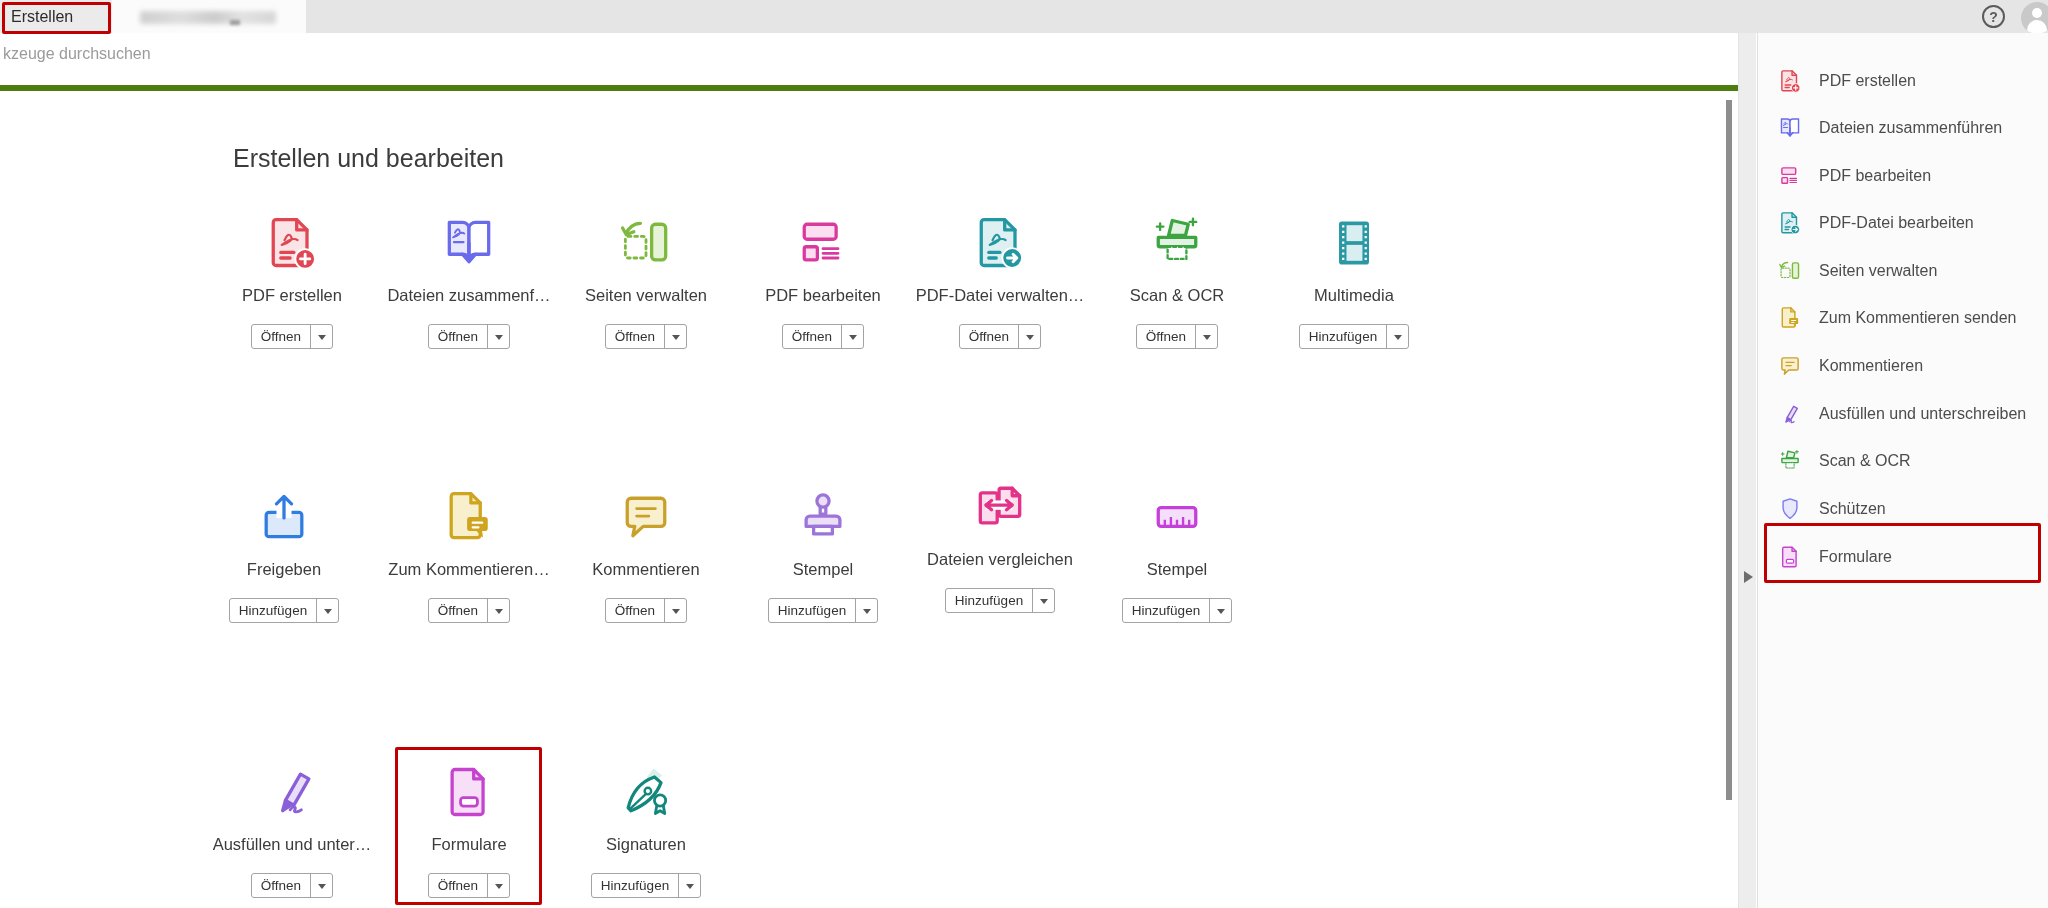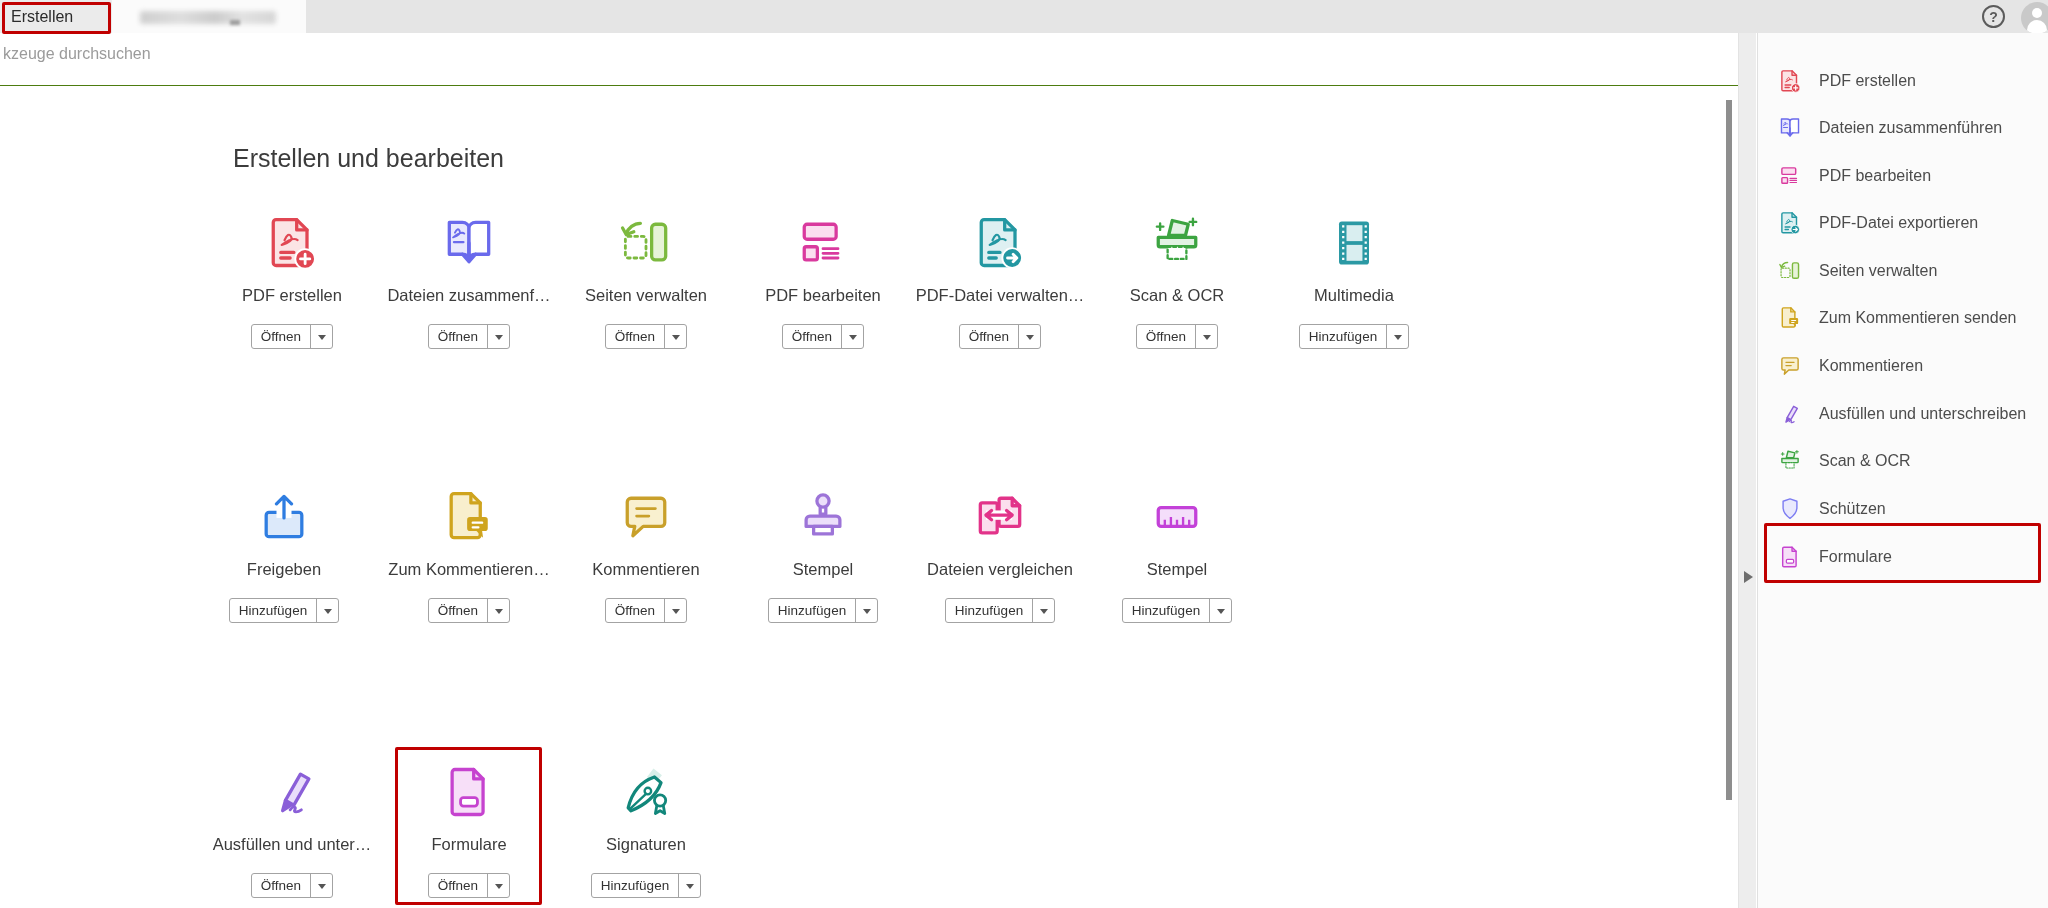--- a/index.html
+++ b/index.html
@@ -16,21 +16,21 @@
   .blur1{position:absolute;left:28px;top:11px;width:136px;height:13px;border-radius:3px;
          background:linear-gradient(90deg,#cfcfcf 0%,#dedede 30%,#cccccc 55%,#e2e2e2 75%,#d6d6d6 100%);
          filter:blur(2.5px)}
   .blur2{position:absolute;left:118px;top:20px;width:10px;height:5px;background:#9d9d9d;filter:blur(1.5px)}
   .help{position:absolute;left:1982px;top:5px;width:23px;height:23px;border:2px solid #5b5b5b;border-radius:50%;
         display:flex;align-items:center;justify-content:center;font-size:14px;font-weight:bold;color:#5b5b5b;box-sizing:border-box}
   .avatar{position:absolute;left:2021px;top:2px;width:32px;height:32px;border-radius:50%;background:#c9c9c9;overflow:hidden}
   .av-head{position:absolute;left:11px;top:6px;width:10px;height:10px;border-radius:50%;background:#fff}
   .av-body{position:absolute;left:6px;top:18px;width:20px;height:14px;border-radius:10px 10px 0 0;background:#fff}
   
-  .searchrow{position:absolute;left:0;top:33px;width:1756px;height:52px;background:#fff;border-bottom:1px solid #4d7c0f}
+  .searchrow{position:absolute;left:0;top:33px;width:1756px;height:52px;background:#fff;border-bottom:6px solid #4d7c0f}
   .searchtext{position:absolute;left:3px;top:12px;font-size:16px;color:#9b9b9b}
   
   #content{position:absolute;left:0;top:0;width:1722px;height:908px}
   .section-title{position:absolute;left:233px;font-size:25px;color:#3c3c3c;white-space:nowrap}
   .tile{position:absolute;width:176px;text-align:center}
   .t-icon{width:60px;height:60px;margin:0 auto;cursor:pointer}
   .t-icon svg{width:60px;height:60px;display:block}
   .t-label{margin-top:12px;font-size:16.5px;line-height:21px;color:#3c3c3c;white-space:nowrap}
   .t-btn{display:inline-flex;margin-top:18px;height:23px;border:1px solid #a3a3a3;border-radius:3px;background:#fff;
          align-items:center;box-sizing:content-box;cursor:pointer}
@@ -233,21 +233,21 @@
             <path fill="var(--lf)" d="M18 31h28a4 4 0 0 1 4 4v7H14v-7a4 4 0 0 1 4-4z"></path>
             <path fill="#fff" d="M22 42h20v8H22z"></path>
           </g>
         </svg>
       </div><div class="t-label">Stempel</div><div class="t-btn">
         <span class="btn-label">Hinzufügen</span>
         <span class="btn-arrow">
           <span class="tri"></span>
         </span>
       </div></div>
-    <div class="tile" style="left: 912px; top: 487px;"><div class="t-icon" style="color: rgb(226, 51, 137); --lf: #fbdeed;">
+    <div class="tile" style="left: 912px; top: 477px;"><div class="t-icon" style="color: rgb(226, 51, 137); --lf: #fbdeed;">
         <svg viewBox="0 0 64 64">
           <g fill="none" stroke="currentColor" stroke-linejoin="round" stroke-linecap="round" stroke-width="3.5">
             <path fill="var(--lf)" d="M13 17h14a2 2 0 0 1 2 2v28a2 2 0 0 1-2 2H13a2 2 0 0 1-2-2V19a2 2 0 0 1 2-2z"></path>
             <path fill="var(--lf)" d="M33 12h12l8 8v20a2 2 0 0 1-2 2H33a2 2 0 0 1-2-2V14a2 2 0 0 1 2-2z"></path>
             <path d="M45 12v8h8"></path>
           </g>
           <path d="M17 30h28" stroke="#fff" stroke-width="10" fill="none"></path>
           <path d="M18 30h26m-21-5l-6 5 6 5m16-10l6 5-6 5" stroke="currentColor" stroke-width="3.5" fill="none" stroke-linecap="round" stroke-linejoin="round"></path>
         </svg>
       </div><div class="t-label">Dateien vergleichen</div><div class="t-btn">
@@ -365,21 +365,21 @@
           <g fill="none" stroke="currentColor" stroke-linejoin="round" stroke-linecap="round" stroke-width="3.5">
             <path fill="var(--lf)" d="M15 7h22l11 11v35a3 3 0 0 1-3 3H15a3 3 0 0 1-3-3V10a3 3 0 0 1 3-3z"></path>
             <path d="M37 7v11h11"></path>
             <path stroke-width="2.3" d="M24 29q4-9 7-4t-10 9q12-9 17-5"></path>
             <path d="M20 42h12M20 48h8"></path>
           </g>
           <circle cx="45" cy="48" r="10.5" fill="currentColor" stroke="#fff" stroke-width="2"></circle>
           <path d="M40 48h10m-4-4l4 4-4 4" stroke="#fff" stroke-width="3" fill="none" stroke-linecap="round" stroke-linejoin="round"></path>
         </svg>
       </span>
-      <span class="s-label">PDF-Datei exportieren</span>
+      <span class="s-label">PDF-Datei bearbeiten</span>
     </div>
     <div class="side-item" style="top: 225px;">
       <span class="s-icon" style="color: rgb(124, 185, 62); --lf: #e7f3d8;">
         <svg viewBox="0 0 64 64">
           <g fill="none" stroke="currentColor" stroke-linejoin="round" stroke-linecap="round" stroke-width="3.5">
             <path d="M26 11c-7 0-13 5-15 11"></path>
             <path d="M7 16l4 7 8-3"></path>
             <rect x="10" y="25" width="22" height="23" rx="3" stroke-dasharray="3 4" stroke-width="3"></rect>
             <rect x="38" y="12" width="15" height="38" rx="4" fill="var(--lf)"></rect>
           </g>

